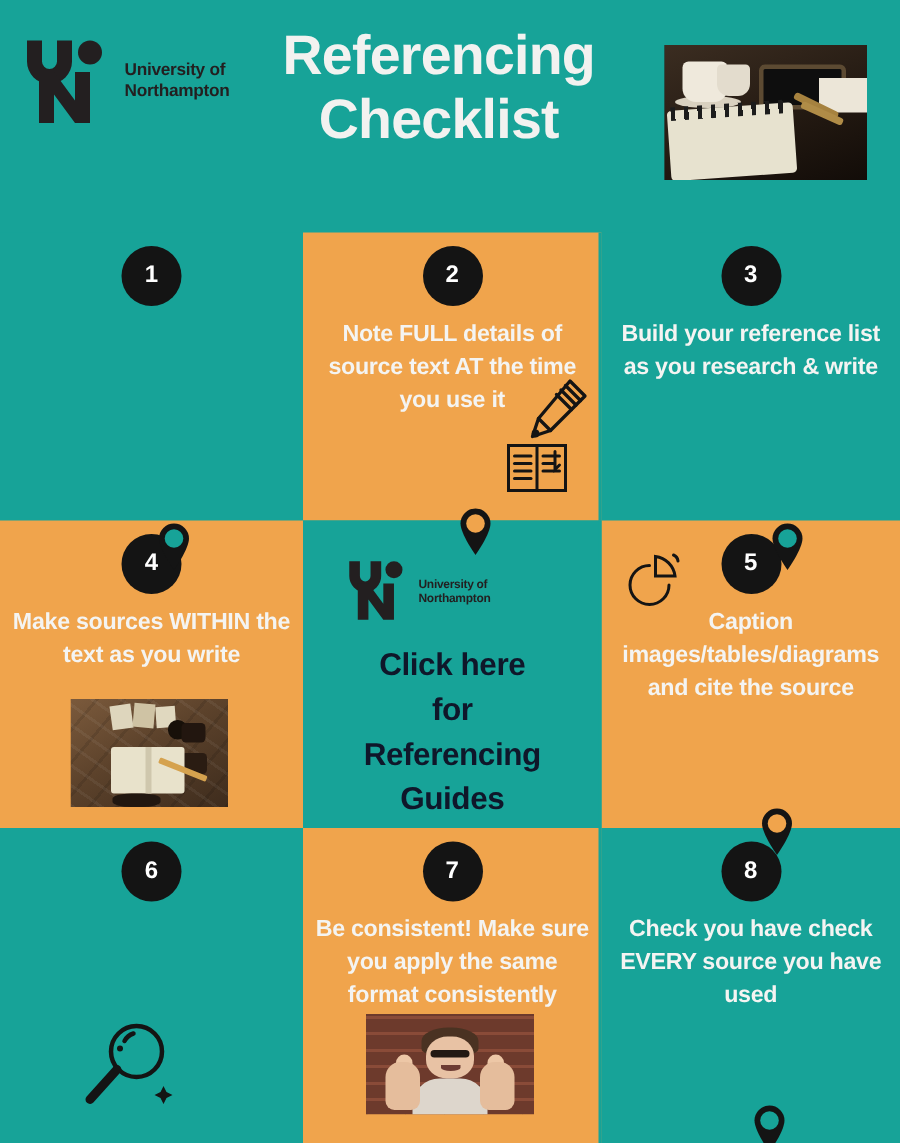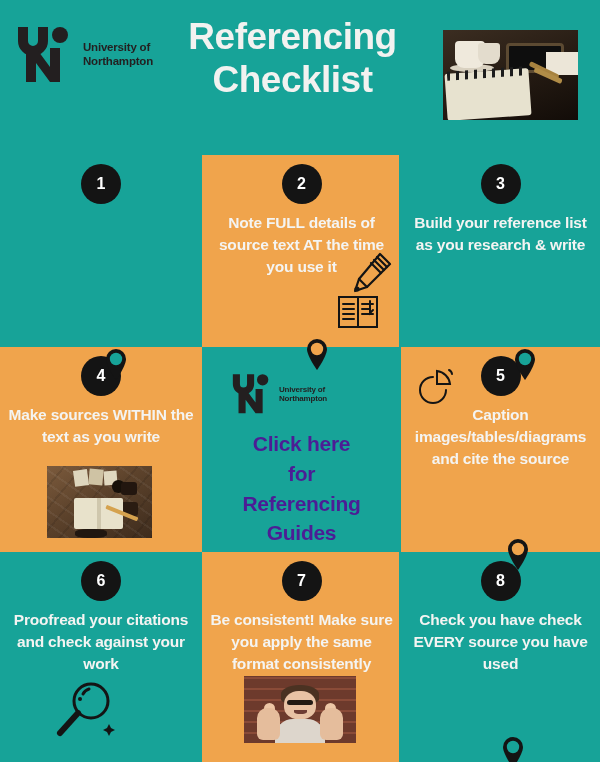--- a/index.html
+++ b/index.html
@@ -89,21 +89,21 @@
   .center-cell { background:#17a398; }
   .center-logo {
     position:absolute; left: 28px; top: 25px;
     display:flex; align-items:center; gap:5px;
   }
   .center-logo .logo-text { font-size: 8px; line-height:1.15; }
   .center-heading {
     position:absolute; left:0; top: 82px; width:100%;
     text-align:center;
     font-size: 21px; font-weight:700; line-height:1.42;
-    color:#4c1d95; letter-spacing:-0.3px;
+    color:#0f172a; letter-spacing:-0.3px;
   }
 
   
   .cell-photo { position:absolute; overflow:hidden; }
   #photo-cite   { left: 47px; top: 119px; width: 105px; height: 72px; }
   #photo-thumbs { left: 42px; top: 124px; width: 112px; height: 67px; }
 
   
   .icon-abs { position: absolute; }
   #pencil-icon   { left: 148px; top: 95px; }
@@ -281,21 +281,20 @@
         <g stroke="#141414" stroke-width="2" fill="none" stroke-linecap="round">
           <path d="M20 10 a13 13 0 1 0 13 13"></path>
           <path d="M24 4 a15 15 0 0 1 13 13 L24 17 Z"></path>
           <path d="M36 3 a5 5 0 0 1 3 4"></path>
         </g>
       </svg>
     </div>
 
     <div class="cell teal">
       <div class="badge">6</div>
-      <div class="cell-text">Proofread your citations and check against your work</div>
 
       <svg class="icon-abs" id="magnifier-icon" width="66" height="60" viewBox="0 0 66 60">
         <g stroke="#141414" stroke-width="3" fill="none" stroke-linecap="round">
           <circle cx="38" cy="21" r="17"></circle>
           <line x1="25" y1="33" x2="7" y2="53" stroke-width="6"></line>
           <path d="M30 14 a10 10 0 0 1 6 -5"></path>
         </g>
         <circle cx="27" cy="19" r="2" fill="#141414"></circle>
         <path d="M56 44 l2 4 l4 2 l-4 2 l-2 4 l-2 -4 l-4 -2 l4 -2 Z" fill="#141414"></path>
       </svg>

